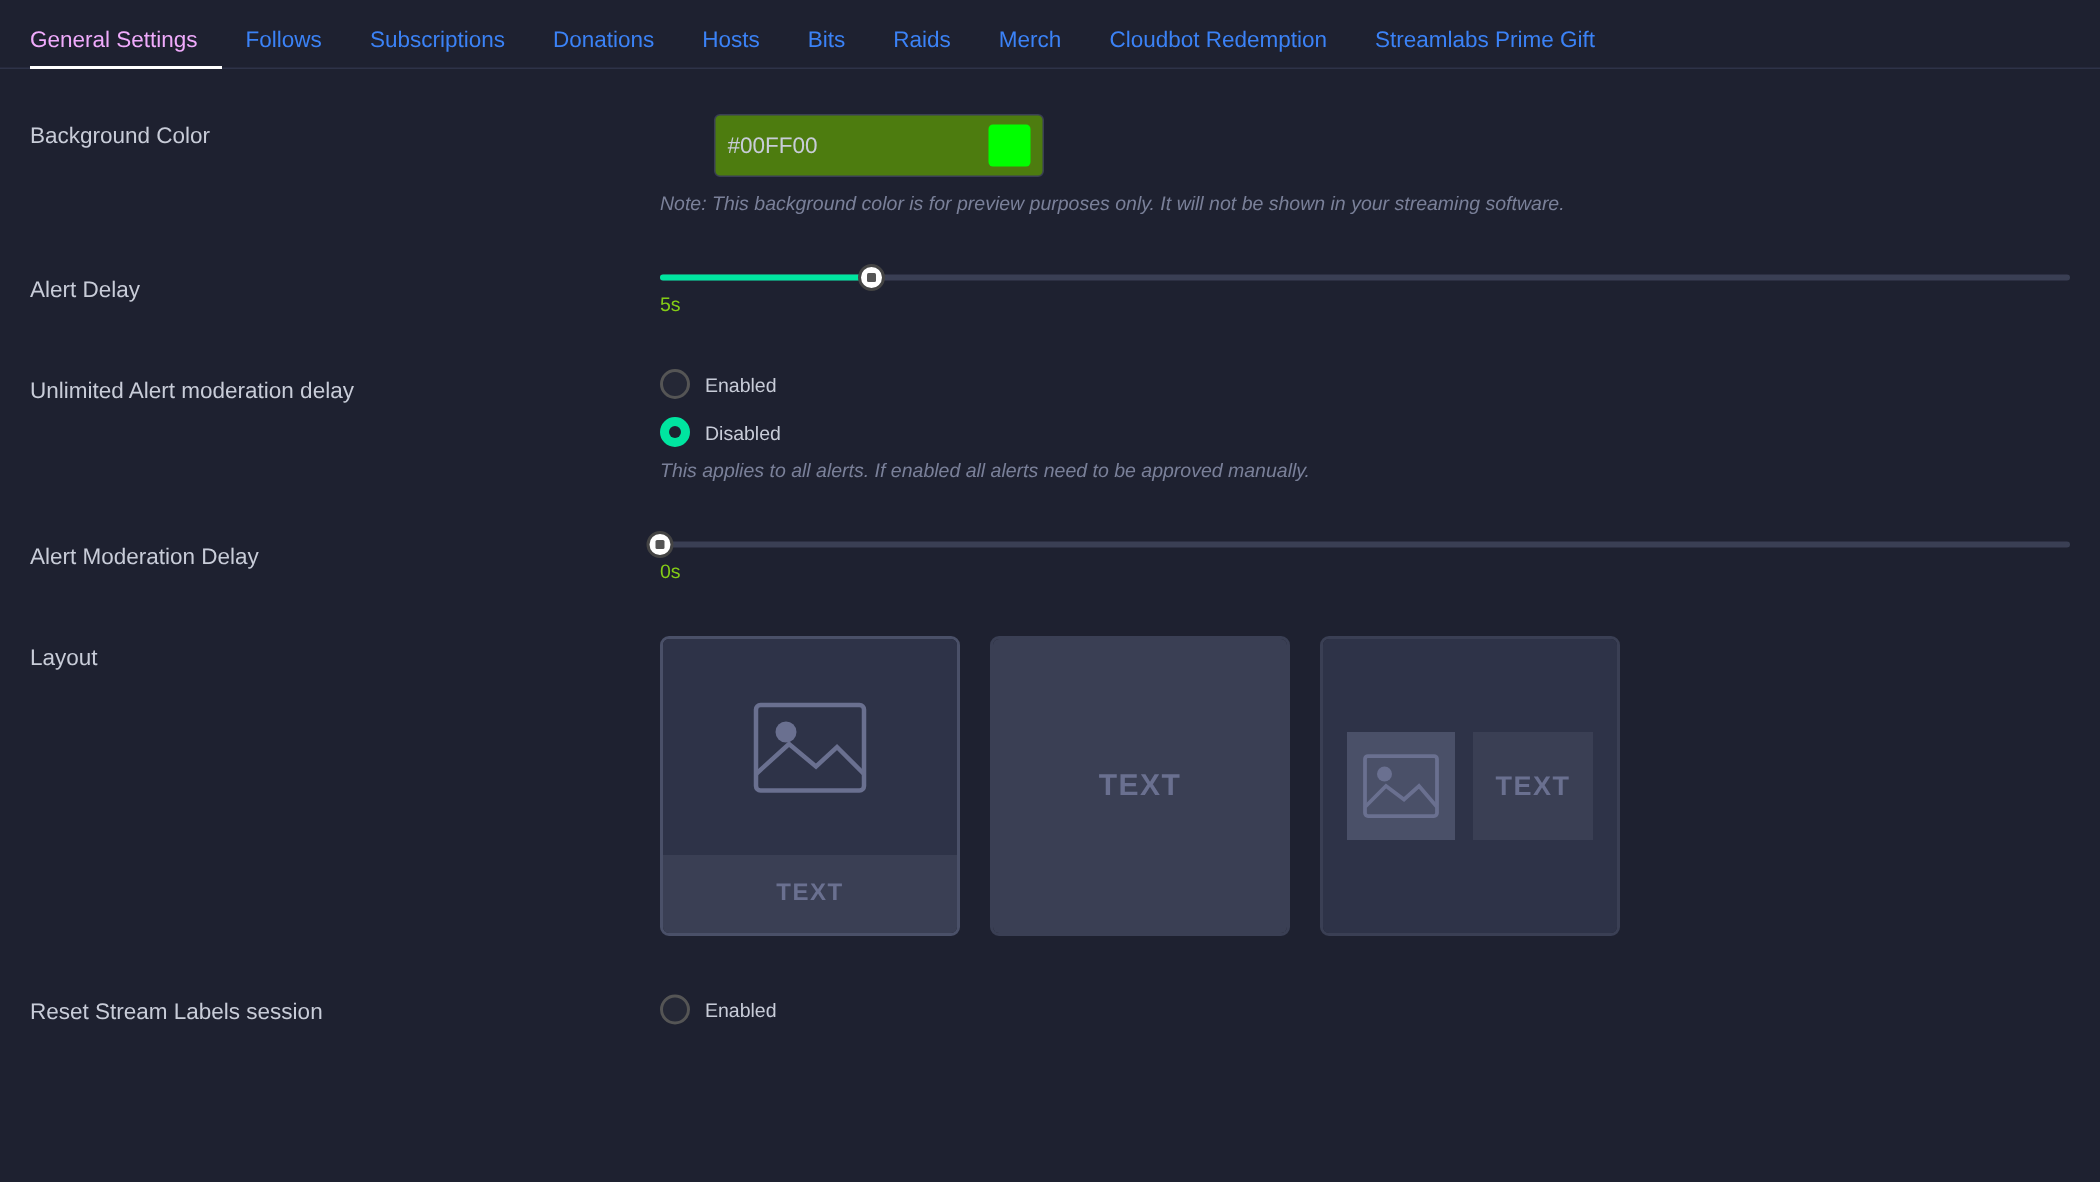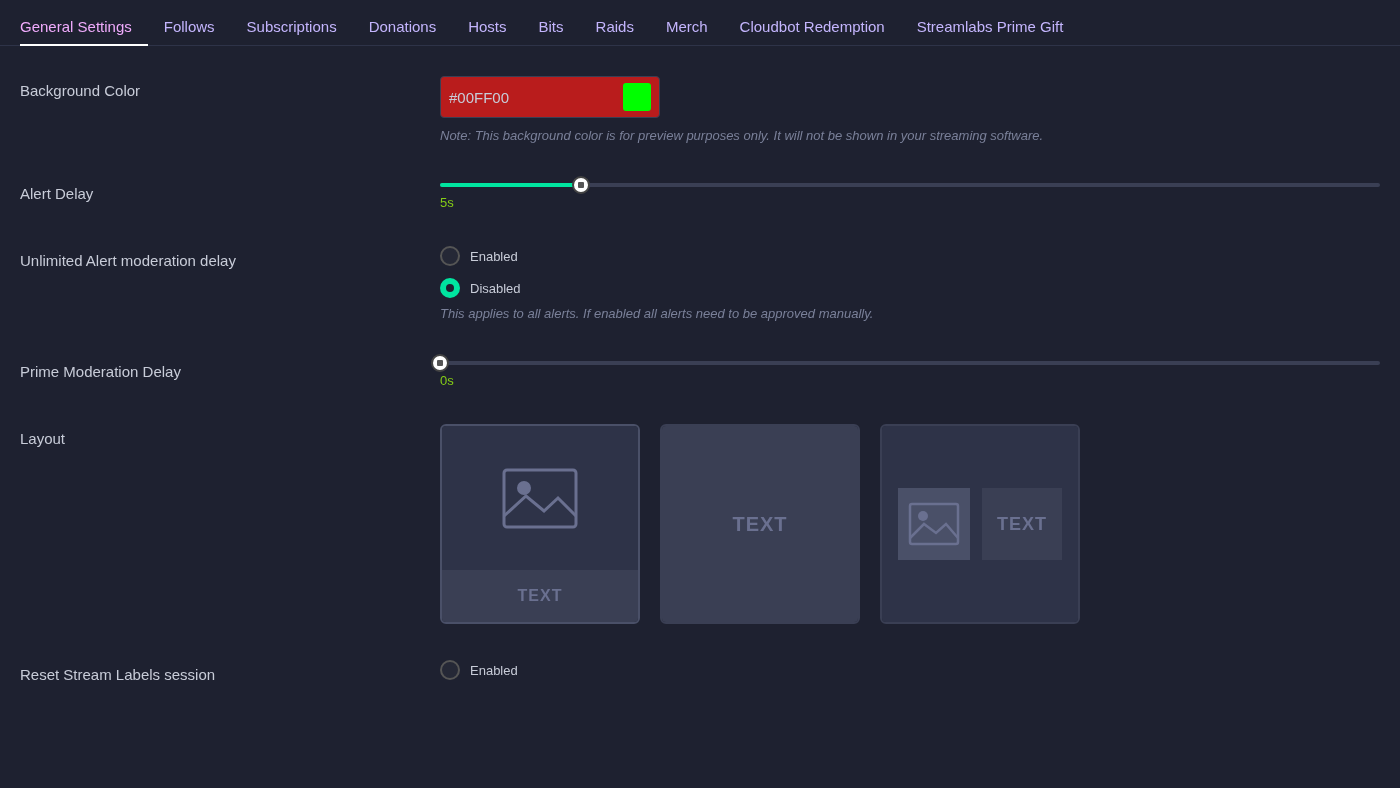--- a/index.html
+++ b/index.html
@@ -17,21 +17,21 @@
     .nav-tabs {
       display: flex;
       align-items: flex-end;
       border-bottom: 1px solid #2e3348;
       padding: 0 20px;
       padding-top: 8px;
     }
     .nav-tab {
       padding: 10px 16px;
       cursor: pointer;
-      color: #c4b5fd;
+      color: #3b82f6;
       font-size: 15px;
       font-weight: 500;
       position: relative;
       white-space: nowrap;
       text-decoration: none;
     }
     .nav-tab.active {
       color: #f0abfc;
     }
     .nav-tab.active::after {
@@ -67,26 +67,27 @@
       font-weight: 400;
     }
     .settings-control {
       flex: 1;
     }
 
     
     .color-input-wrapper {
       display: flex;
       align-items: center;
-      background: #b91c1c;
+      background: #4d7c0f;
       border: 1px solid #3a3f54;
       border-radius: 4px;
       width: 220px;
       height: 42px;
       padding: 16px 8px;
+      margin-left: 36px;
     }
     .color-input-wrapper input[type="text"] {
       background: transparent;
       border: none;
       color: #c8ccd8;
       font-size: 15px;
       flex: 1;
       outline: none;
       width: 100%;
     }
@@ -302,21 +303,21 @@
       justify-content: center;
       font-size: 18px;
       font-weight: 700;
       color: #6a7090;
       letter-spacing: 1px;
     }
 
     
     .reset-row {
       display: flex;
-      align-items: flex-start;
+      align-items: flex-end;
     }
   </style>
 </head>
 <body>
 
 <nav class="nav-tabs">
   <div class="nav-tab active">General Settings</div>
   <div class="nav-tab">Follows</div>
   <div class="nav-tab">Subscriptions</div>
   <div class="nav-tab">Donations</div>
@@ -367,21 +368,21 @@
         <div class="radio-item">
           <div class="radio-circle checked"></div>
           <span class="radio-label">Disabled</span>
         </div>
       </div>
       <div class="radio-note">This applies to all alerts. If enabled all alerts need to be approved manually.</div>
     </div>
   </div>
 
   <div class="settings-row">
-    <div class="settings-label">Prime Moderation Delay</div>
+    <div class="settings-label">Alert Moderation Delay</div>
     <div class="settings-control">
       <div class="slider-container">
         <div class="slider-track">
           <div class="slider-fill" style="width: 0%;"></div>
           <div class="slider-thumb" style="left: 0%;">
             <div class="slider-thumb-inner"></div>
           </div>
         </div>
         <div class="slider-value">0s</div>
       </div>

